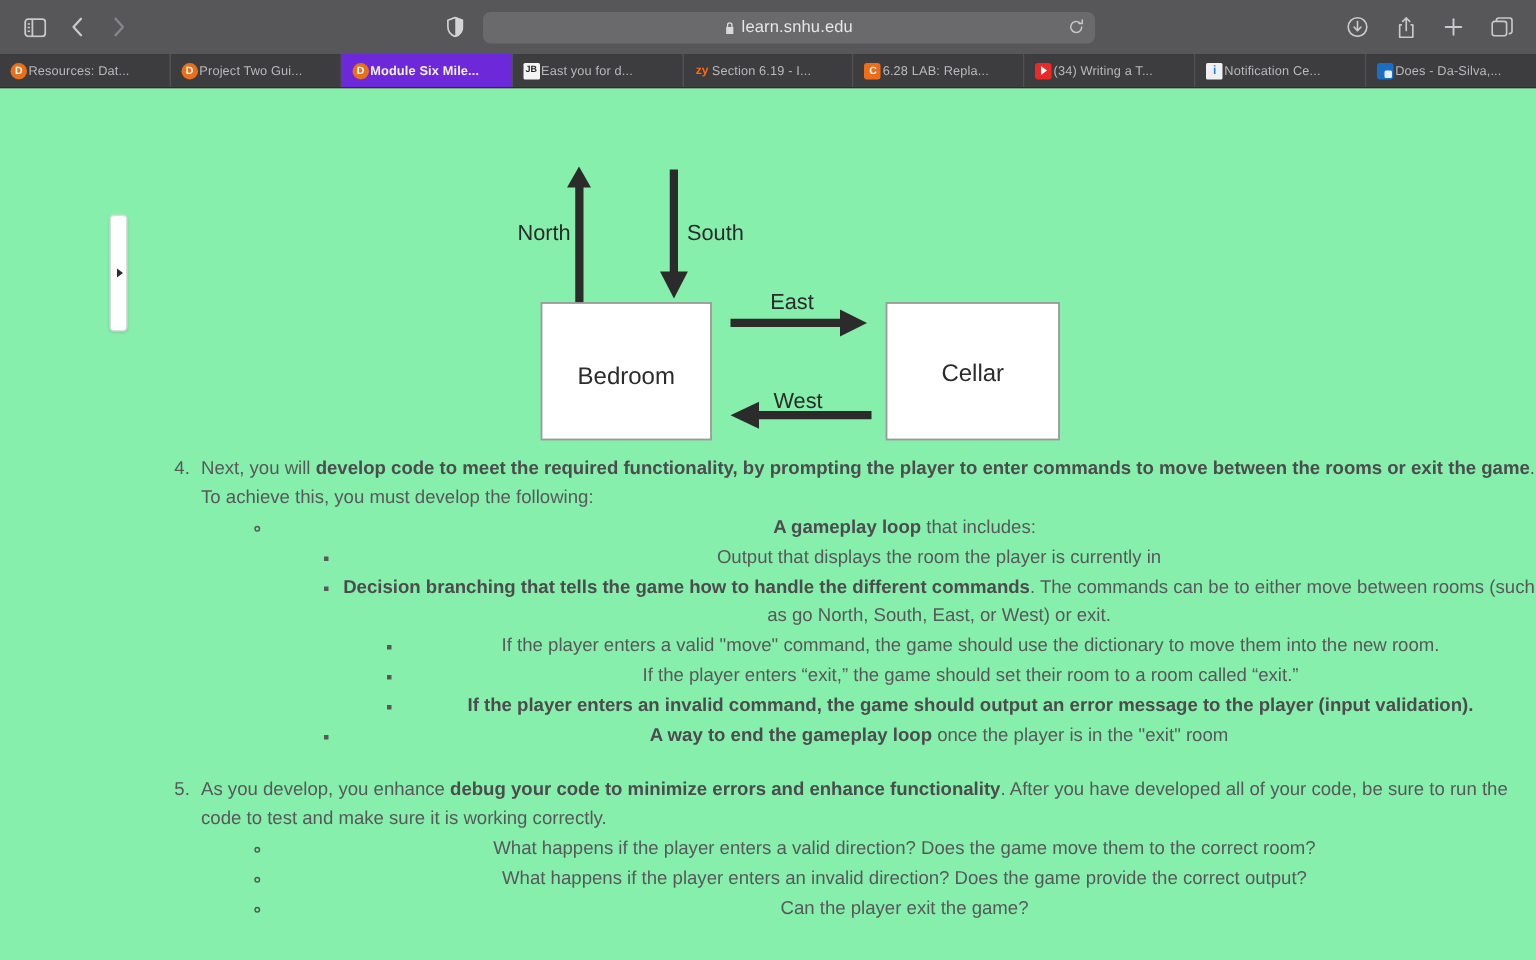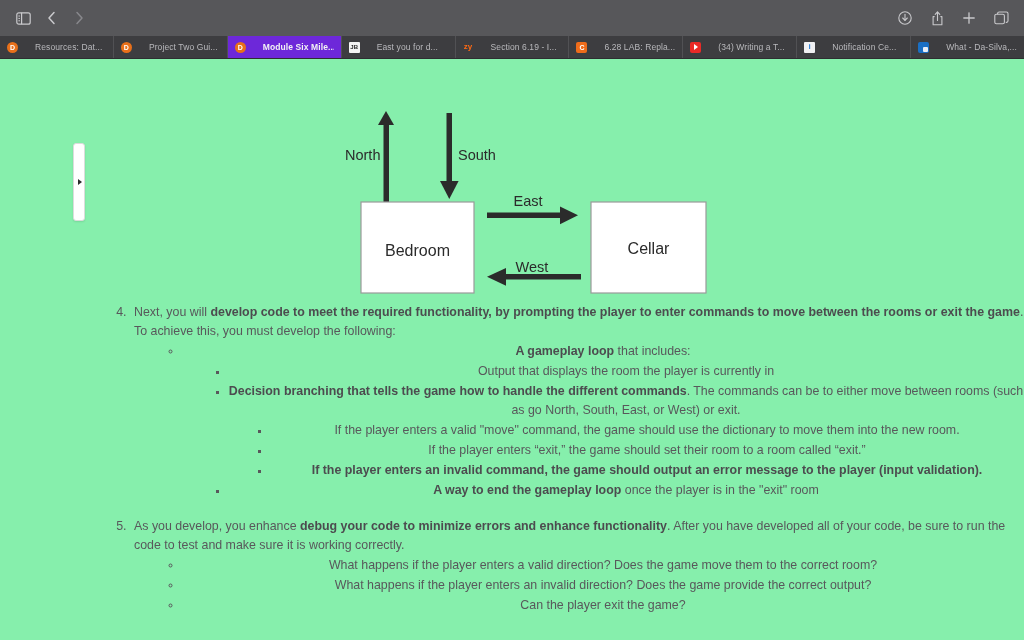--- a/index.html
+++ b/index.html
@@ -66,21 +66,21 @@
     background: #3d3d40;
     display: flex;
     align-items: stretch;
     border-bottom: 1px solid #2e2e30;
   }
   .tab {
     flex: 1 1 0;
     min-width: 0;
     display: flex;
     align-items: center;
-    gap: 17px;
+    gap: 1px;
     padding: 0 7px;
     border-right: 1px solid #515154;
     background: #3d3d40;
     position: relative;
   }
   .tab:last-child { border-right: none; }
   .tab.active { background: #6d28d9; }
   .tab .label {
     font-size: 8.5px;
     color: #b9b9bc;
@@ -191,20 +191,44 @@
           <polyline points="7,1.5 2,7 7,12.5"></polyline>
         </svg>
       </div>
       <div class="tb-btn dim">
         <svg width="9" height="14" viewBox="0 0 9 14" fill="none" stroke="currentColor" stroke-width="1.5" stroke-linecap="round" stroke-linejoin="round">
           <polyline points="2,1.5 7,7 2,12.5"></polyline>
         </svg>
       </div>
     </div>
 
+    <div class="url-wrap">
+      <div class="url-inner">
+        <div class="shield-btn">
+          <svg width="11" height="14" viewBox="0 0 11 14">
+            <path d="M5.5 0.6 L10.4 2.5 V7 C10.4 10.2 8.2 12.4 5.5 13.4 C2.8 12.4 0.6 10.2 0.6 7 V2.5 Z" fill="none" stroke="currentColor" stroke-width="1.1"></path>
+            <path d="M5.5 0.6 L10.4 2.5 V7 C10.4 10.2 8.2 12.4 5.5 13.4 Z" fill="currentColor"></path>
+          </svg>
+        </div>
+        <div class="urlbar">
+          <span class="lock">
+            <svg width="7" height="9" viewBox="0 0 7 9" fill="currentColor">
+              <path d="M1.6 4V2.7a1.9 1.9 0 0 1 3.8 0V4h.5v4.6H1.1V4zM2.5 4h2V2.7a1 1 0 0 0-2 0z"></path>
+            </svg>
+          </span>
+          <span class="urltext">learn.snhu.edu</span>
+          <span class="reload">
+            <svg width="11" height="11" viewBox="0 0 12 12" fill="none" stroke="currentColor" stroke-width="1.1" stroke-linecap="round">
+              <path d="M10 6a4 4 0 1 1-1.3-3"></path>
+              <polyline points="10.4,0.9 10.4,3.4 7.9,3.4"></polyline>
+            </svg>
+          </span>
+        </div>
+      </div>
+    </div>
 
     <div class="tb-right">
       <div class="tb-btn">
         <svg width="14" height="14" viewBox="0 0 14 14" fill="none" stroke="currentColor" stroke-width="1.1" stroke-linecap="round" stroke-linejoin="round">
           <circle cx="7" cy="7" r="6.2"></circle>
           <line x1="7" y1="3.4" x2="7" y2="9.2"></line>
           <polyline points="4.7,7 7,9.4 9.3,7"></polyline>
         </svg>
       </div>
       <div class="tb-btn">
@@ -257,21 +281,21 @@
     <div class="tab">
       <span class="favicon fav-yt"></span>
       <span class="label">(34) Writing a T...</span>
     </div>
     <div class="tab">
       <span class="favicon fav-notif">i</span>
       <span class="label">Notification Ce...</span>
     </div>
     <div class="tab">
       <span class="favicon fav-mail"></span>
-      <span class="label">What - Da-Silva,...</span>
+      <span class="label">Does - Da-Silva,...</span>
     </div>
   </div>
 
   <div class="page">
 
     <div class="side-handle">
       <span class="arrow"></span>
     </div>
 
     <svg class="diagram" viewBox="0 0 1024 250">

